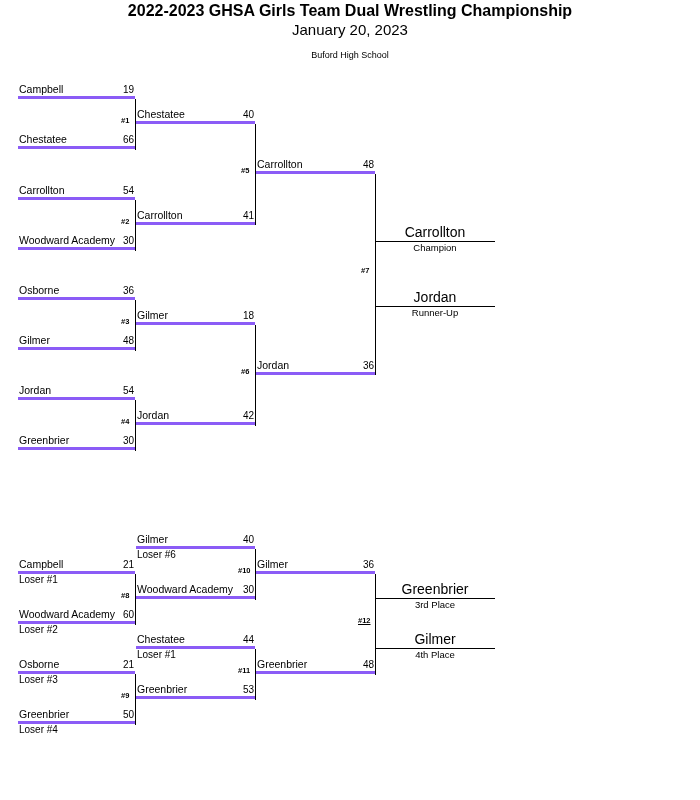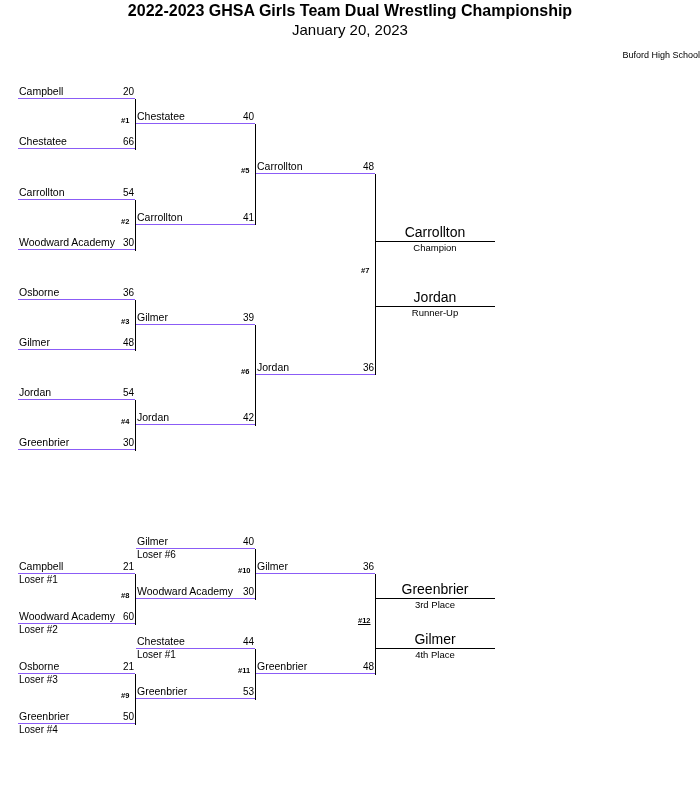--- a/index.html
+++ b/index.html
@@ -36,29 +36,29 @@
     top: 21px;
     width: 700px;
     text-align: center;
     font-size: 15px;
   }
   .venue {
     position: absolute;
     left: 0;
     top: 50px;
     width: 700px;
-    text-align: right;
+    text-align: center;
     font-size: 9px;
   }
 
   
   .slot {
     position: absolute;
     height: 15px;
-    border-bottom: 1px solid #8b5cf6;
+    border-bottom: 3px solid #8b5cf6;
     box-sizing: border-box;
   }
   .slot .name {
     position: absolute;
     left: 1px;
     bottom: 1px;
     font-size: 10.5px;
     white-space: nowrap;
   }
   .slot .score {
@@ -126,21 +126,21 @@
 
 <div id="bracket">
 
   <div class="title">2022-2023 GHSA Girls Team Dual Wrestling Championship</div>
   <div class="subtitle">January 20, 2023</div>
   <div class="venue">Buford High School</div>
 
 
   <div class="slot" style="left:18px; top:84px; width:117px;">
     <span class="name">Campbell</span>
-    <span class="score">20</span>
+    <span class="score">19</span>
   </div>
   <div class="slot" style="left:18px; top:134px; width:117px;">
     <span class="name">Chestatee</span>
     <span class="score">66</span>
   </div>
   <div class="slot" style="left:18px; top:185px; width:117px;">
     <span class="name">Carrollton</span>
     <span class="score">54</span>
   </div>
   <div class="slot" style="left:18px; top:235px; width:117px;">
@@ -177,21 +177,21 @@
   <div class="slot" style="left:136px; top:109px; width:119px;">
     <span class="name">Chestatee</span>
     <span class="score">40</span>
   </div>
   <div class="slot" style="left:136px; top:210px; width:119px;">
     <span class="name">Carrollton</span>
     <span class="score">41</span>
   </div>
   <div class="slot" style="left:136px; top:310px; width:119px;">
     <span class="name">Gilmer</span>
-    <span class="score">39</span>
+    <span class="score">18</span>
   </div>
   <div class="slot" style="left:136px; top:410px; width:119px;">
     <span class="name">Jordan</span>
     <span class="score">42</span>
   </div>
 
   <div class="vline" style="left:255px; top:124px; height:101px;"></div>
   <div class="vline" style="left:255px; top:325px; height:101px;"></div>
 
   <div class="mnum" style="left:241px; top:166px;">#5</div>

